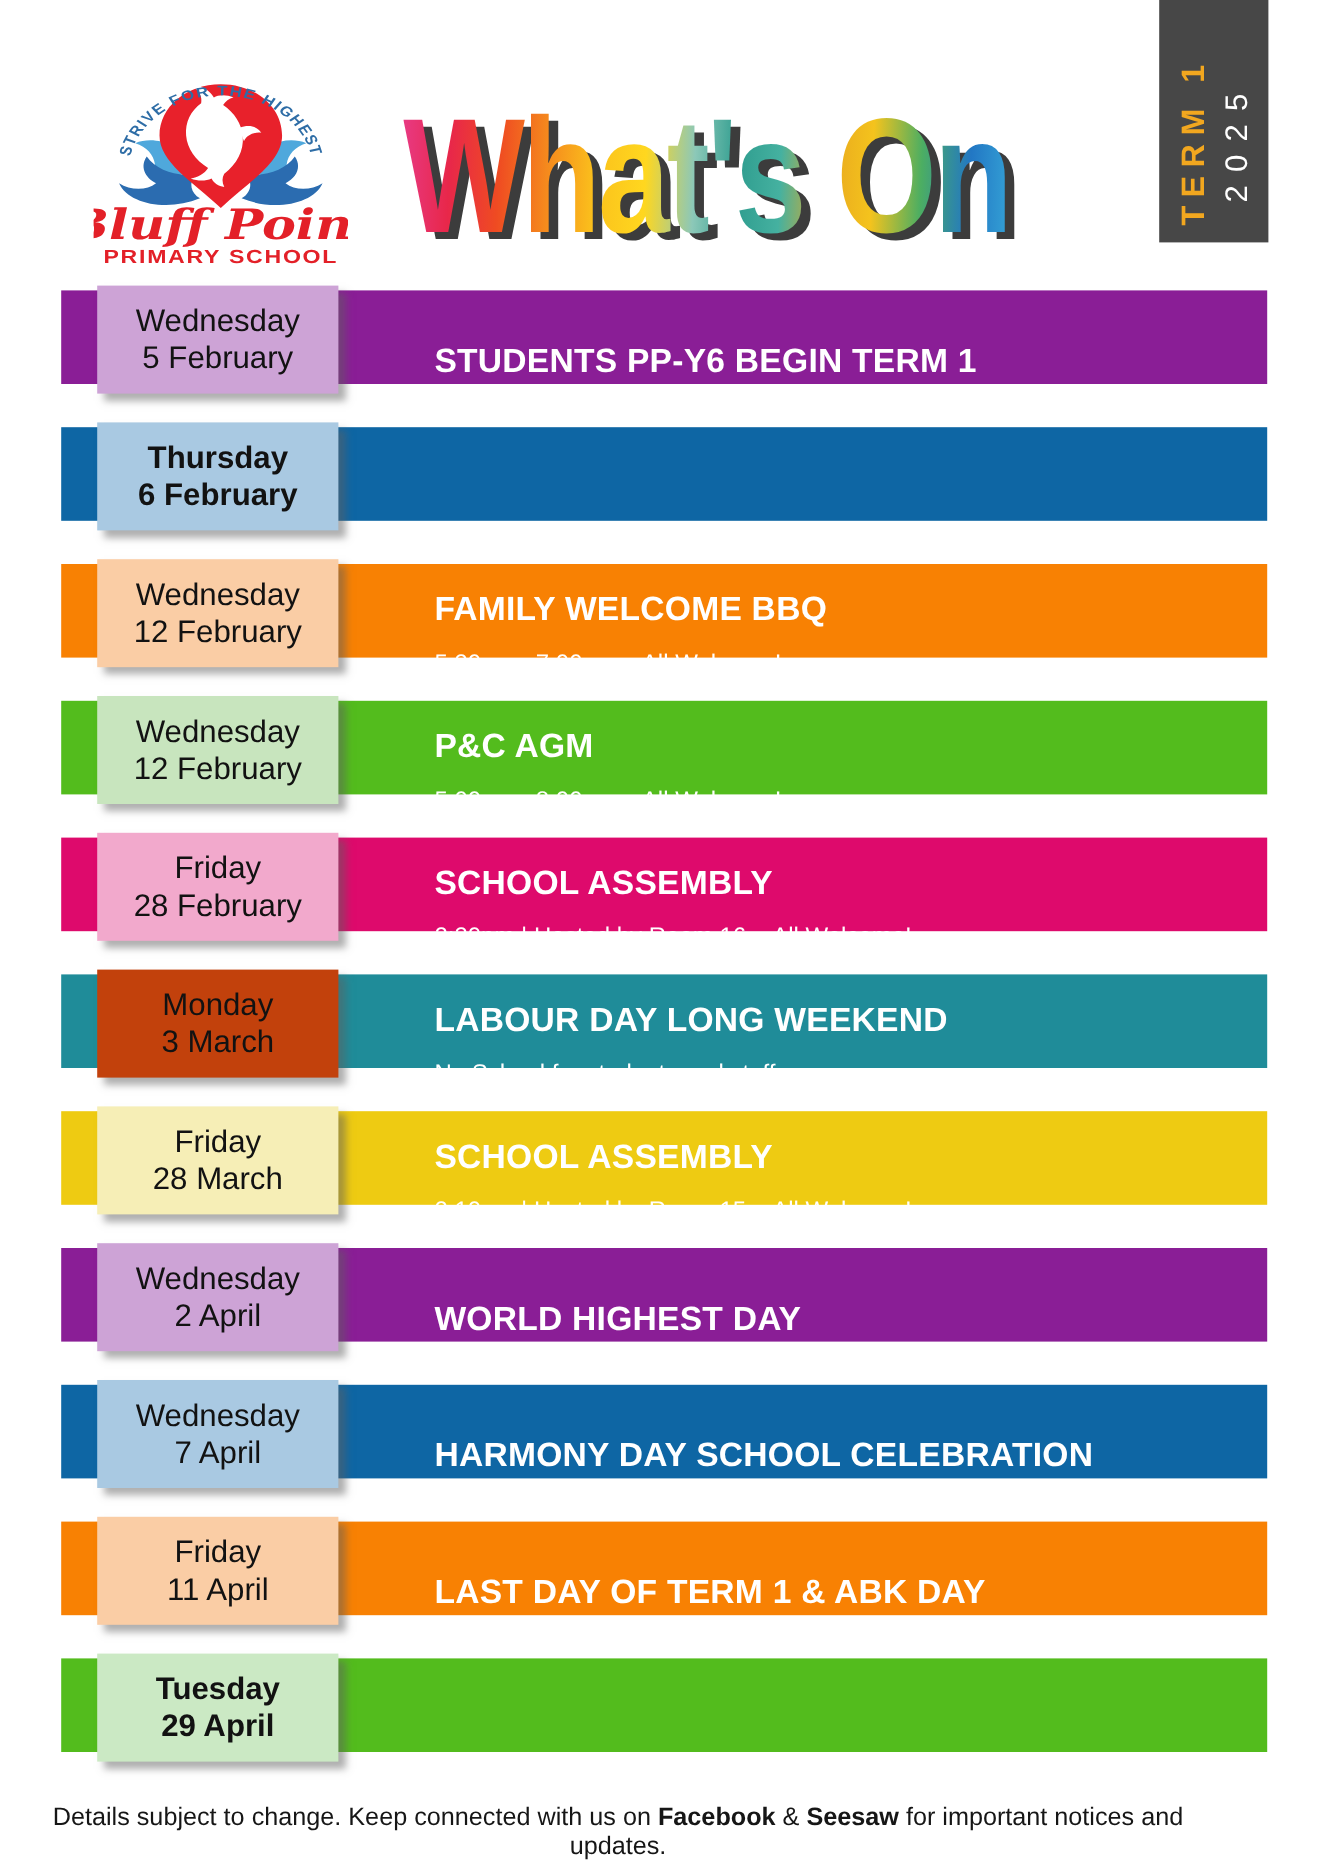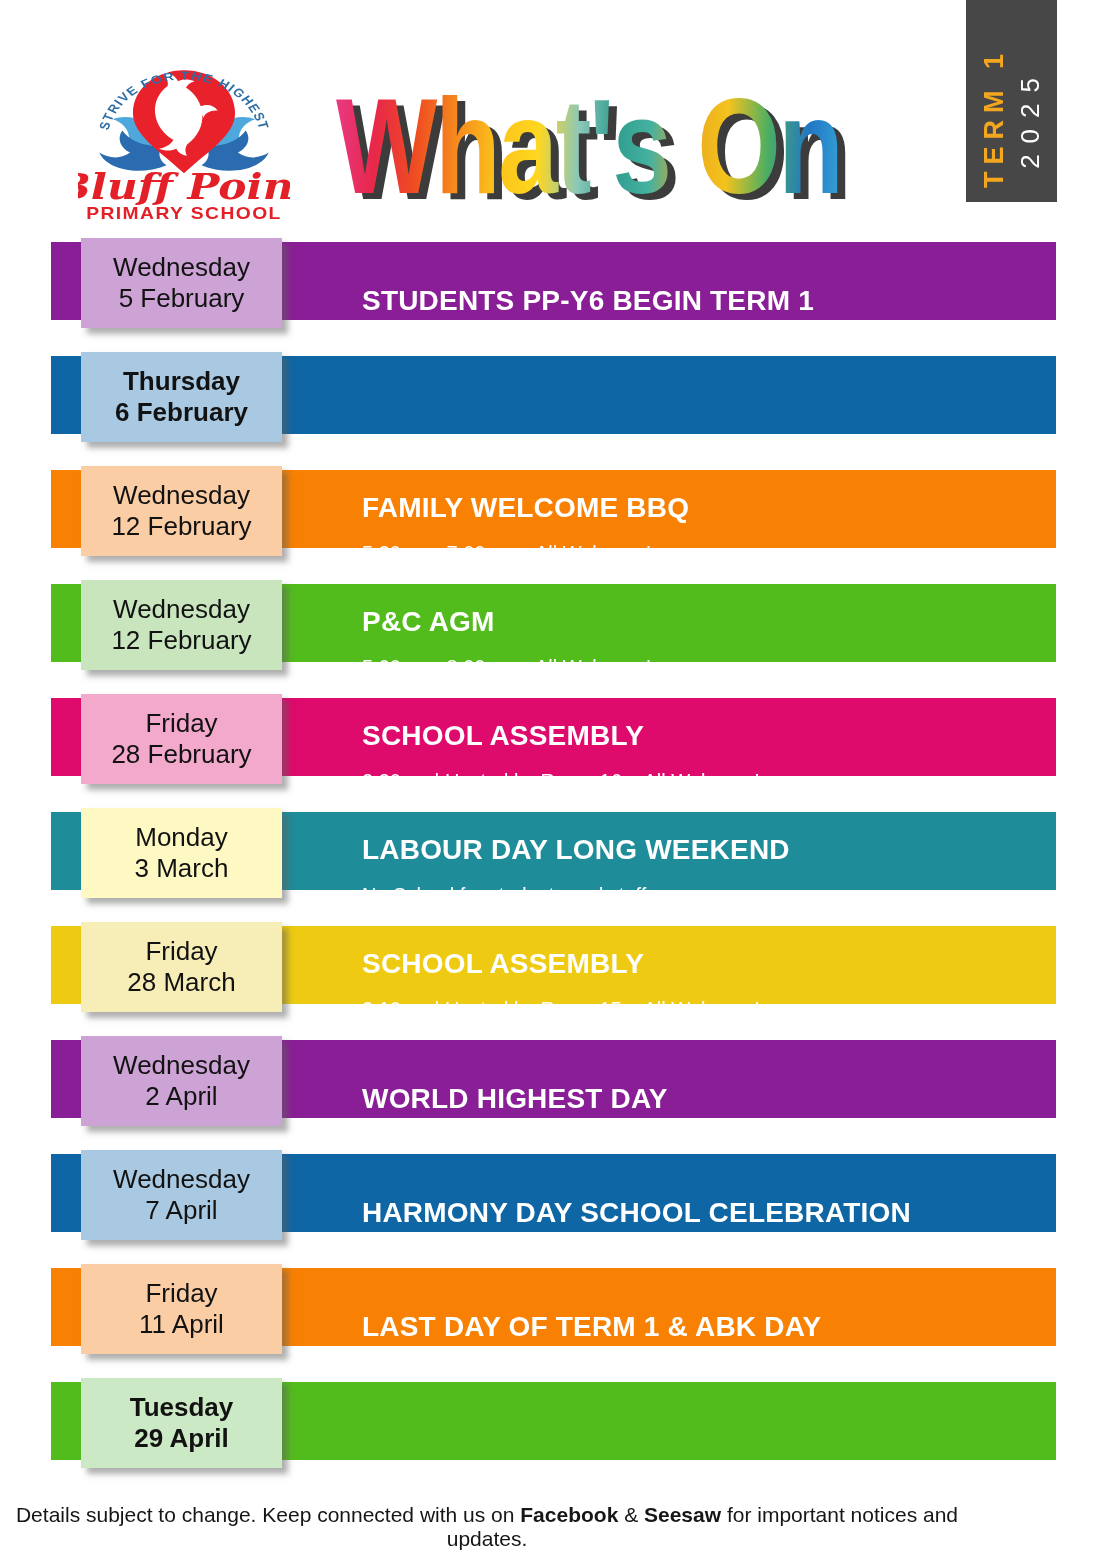--- a/index.html
+++ b/index.html
@@ -38,21 +38,21 @@
     box-shadow:6px 6px 6px rgba(95,95,95,0.5);
   }
   .date-card div{font-size:26px;line-height:31px;color:#121212;}
   .event-text{position:absolute;left:362px;top:0;height:78px;right:70px;
     display:flex;flex-direction:column;justify-content:center;}
   .event-title{font-size:28px;font-weight:bold;color:#ffffff;line-height:30px;letter-spacing:0.2px;margin-top:40px;}
   .event-subtitle{font-size:20px;color:#ffffff;line-height:24px;margin-top:18px;}
   .event-subtitle:empty{display:none;}
   
   .footer{position:absolute;left:0;top:1503px;width:974px;text-align:center;
-    font-size:21px;color:#161616;}
+    font-size:21px;color:#161616;padding-left:28px;}
   .footer b{font-weight:bold;}
 </style>
 </head>
 <body>
 
 <div class="logo">
   <svg viewBox="0 0 220 232" width="212" height="184" preserveAspectRatio="none">
 
     <g fill="#4FA8DC">
       <path d="M82,122 C74,100 52,92 36,100 C46,104 52,112 53,122 C53,134 64,138 74,134 C79,131 83,127 82,122 Z"></path>
@@ -149,21 +149,21 @@
       <div>28 February</div>
     </div>
   </div>
 
   <div class="row">
     <div class="bar" style="background-color: rgb(31, 140, 153);"></div>
     <div class="event-text">
         <div class="event-title">LABOUR DAY LONG WEEKEND</div>
         <div class="event-subtitle">No School for students and staff</div>
       </div>
-    <div class="date-card" style="background-color: #fef9c3; align-items: center;">
+    <div class="date-card" style="background-color: #c2410c; align-items: center;">
       <div>Monday</div>
       <div>3 March</div>
     </div>
   </div>
 
   <div class="row">
     <div class="bar" style="background-color: rgb(238, 203, 18);"></div>
     <div class="event-text">
         <div class="event-title">SCHOOL ASSEMBLY</div>
         <div class="event-subtitle">2:10pm |  Hosted by Room 15 ~ All Welcome!</div>

